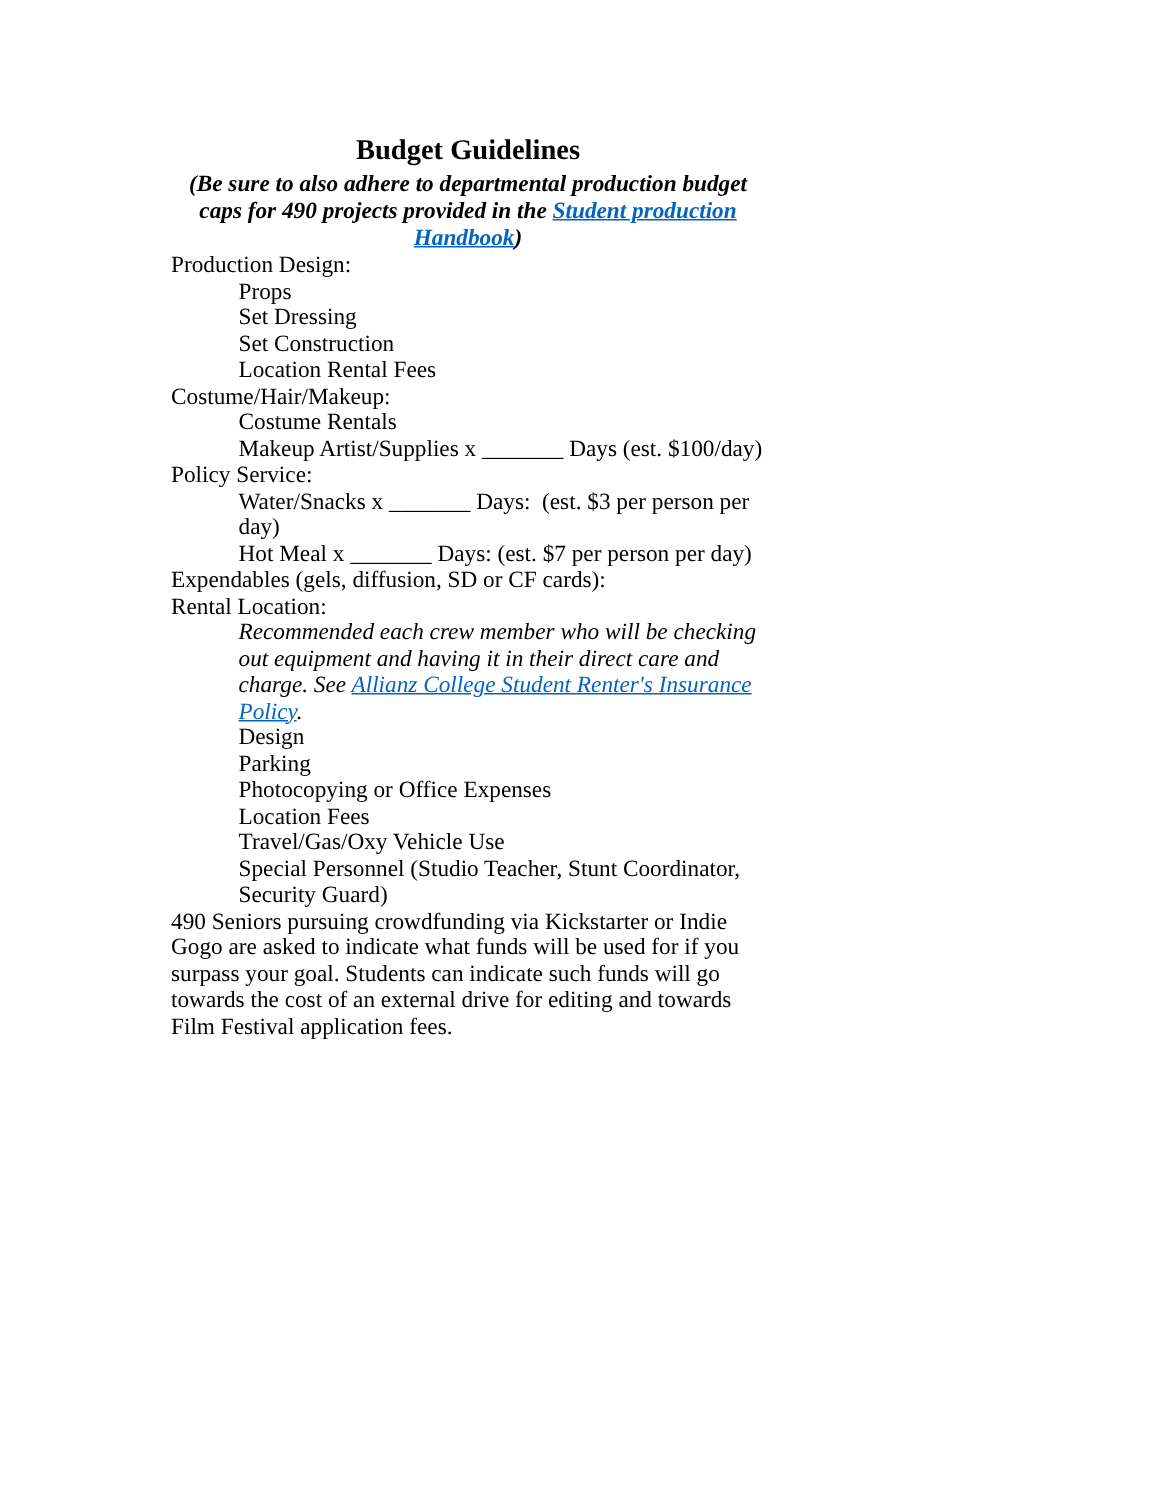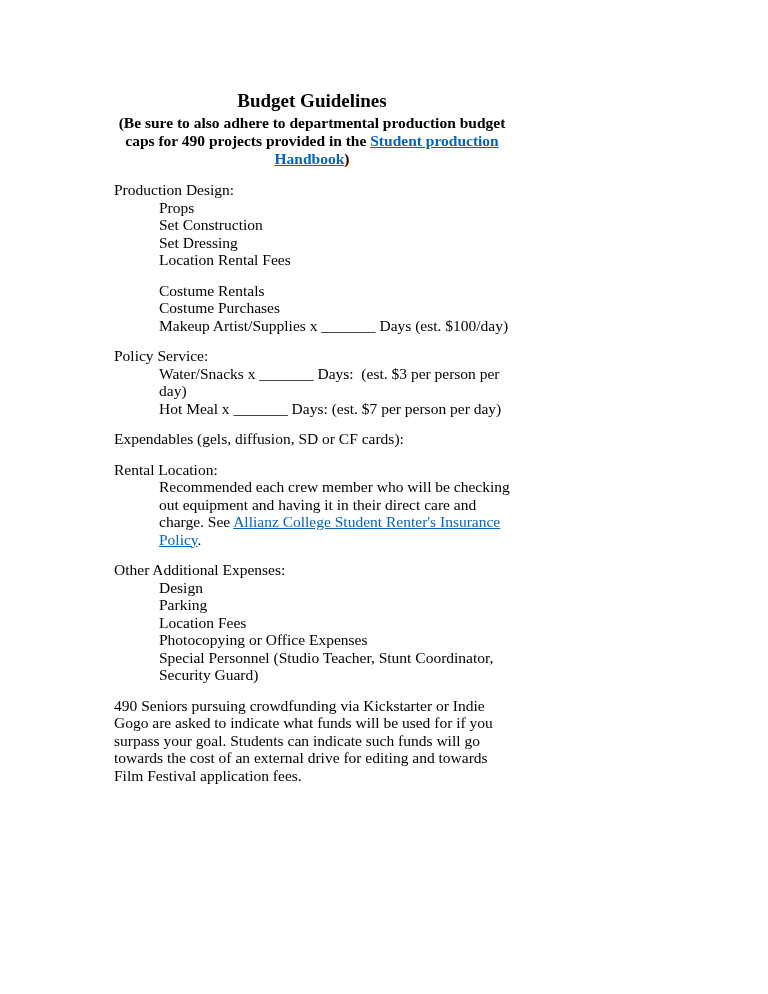--- a/index.html
+++ b/index.html
@@ -22,81 +22,82 @@
     font-weight: bold;
     text-align: center;
     line-height: 22px;
   }
   .subtitle {
     font-weight: bold;
     text-align: center;
     font-size: 15.5px;
     line-height: 18px;
     margin-top: 2px;
+    font-style: italic;
   }
   p, .heading, .item, .indent-para {
     font-size: 15.5px;
     line-height: 17.5px;
   }
-  .block { margin-top: 13px; }
+  .block { }
   .item {
     margin-left: 45px;
     white-space: pre-wrap;
   }
-  .indent-para { margin-left: 45px; }
+  .indent-para { margin-left: 45px; font-style: italic; }
   a.doc-link {
     color: var(--link-color, #0563C1);
     text-decoration: underline;
     cursor: pointer;
   }
   a.doc-link.bold { font-weight: bold; }
 </style>
 </head>
 <body>
 
 <div class="page">
 
   <h1 class="doc-title">Budget Guidelines</h1>
 
   <p class="subtitle"><span>(Be sure to also adhere to departmental production budget caps for 490 projects provided in the </span><a class="doc-link bold">Student production Handbook</a><span>)</span></p>
 
   <div class="block">
     <p class="heading">Production Design:</p>
     <p class="item">Props</p>
+    <p class="item">Set Dressing</p>
     <p class="item">Set Construction</p>
-    <p class="item">Set Dressing</p>
     <p class="item">Location Rental Fees</p>
   </div>
 
   <div class="block">
+    <p class="heading">Costume/Hair/Makeup:</p>
     <p class="item">Costume Rentals</p>
-    <p class="item">Costume Purchases</p>
     <p class="item">Makeup Artist/Supplies x _______ Days (est. $100/day)</p>
   </div>
 
   <div class="block">
     <p class="heading">Policy Service:</p>
     <p class="item">Water/Snacks x _______ Days:  (est. $3 per person per day)</p>
     <p class="item">Hot Meal x _______ Days: (est. $7 per person per day)</p>
   </div>
 
   <div class="block">
     <p class="heading">Expendables (gels, diffusion, SD or CF cards):</p>
   </div>
 
   <div class="block">
     <p class="heading">Rental Location:</p>
     <p class="indent-para"><span>Recommended each crew member who will be checking out equipment and having it in their direct care and charge. See </span><a class="doc-link">Allianz College Student Renter's Insurance Policy</a><span>.</span></p>
   </div>
 
   <div class="block">
-    <p class="heading">Other Additional Expenses:</p>
     <p class="item">Design</p>
     <p class="item">Parking</p>
+    <p class="item">Photocopying or Office Expenses</p>
     <p class="item">Location Fees</p>
-    <p class="item">Photocopying or Office Expenses</p>
+    <p class="item">Travel/Gas/Oxy Vehicle Use</p>
     <p class="item">Special Personnel (Studio Teacher, Stunt Coordinator, Security Guard)</p>
   </div>
 
 
   <p class="block">490 Seniors pursuing crowdfunding via Kickstarter or Indie Gogo are asked to indicate what funds will be used for if you surpass your goal. Students can indicate such funds will go towards the cost of an external drive for editing and towards Film Festival application fees.</p>
 
 </div>
 
 </body></html>

